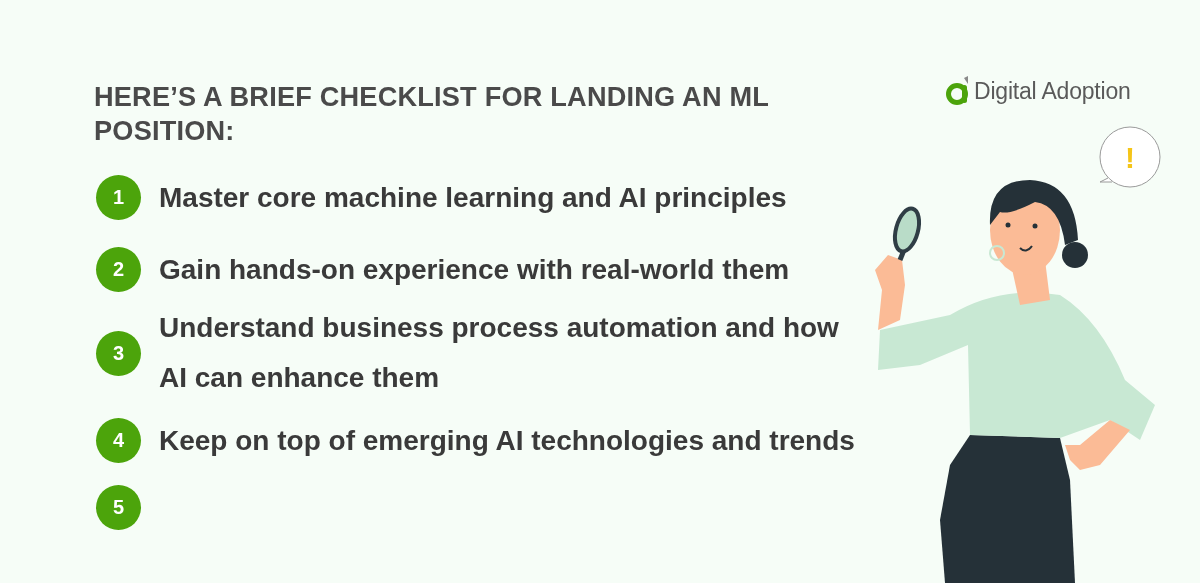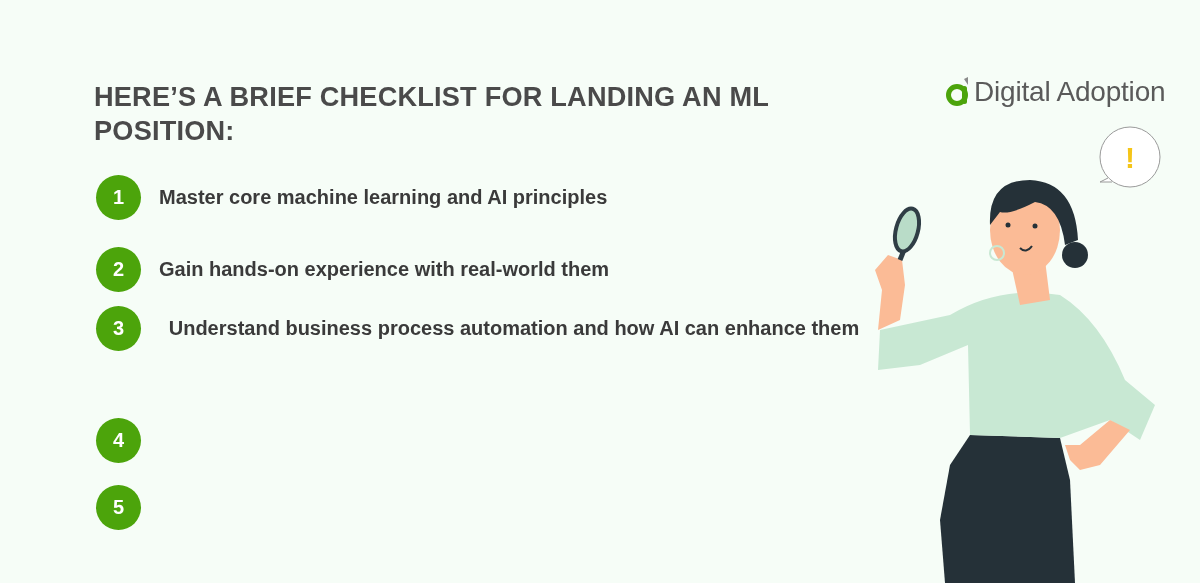--- a/index.html
+++ b/index.html
@@ -12,34 +12,34 @@
   .title {
     position:absolute; left:94px; top:80px; width:740px;
     font-size:28px; font-weight:bold; color:#4a4a4a;
     line-height:34px; letter-spacing:0.2px; margin:0;
     transform:scaleX(0.97); transform-origin:left;
   }
   .logo {
     position:absolute; left:945px; top:76px;
     display:flex; align-items:center;
   }
-  .logo-text { font-size:28px; color:#5a5a5a; margin-left:3px; letter-spacing:-0.2px; }
+  .logo-text { font-size:23px; color:#5a5a5a; margin-left:3px; letter-spacing:-0.2px; }
   .list { position:absolute; left:96px; top:0; }
   .item { position:absolute; left:0; display:flex; align-items:center; }
   .num {
     width:45px; height:45px; border-radius:50%;
     background:#4ca40b; color:#fff; font-weight:bold; font-size:20px;
     display:flex; align-items:center; justify-content:center;
     flex:0 0 45px;
   }
   .txt {
-    margin-left:18px; font-size:20px; font-weight:bold; color:#3a3a3a;
+    margin-left:18px; font-size:28px; font-weight:bold; color:#3a3a3a;
     white-space:nowrap;
   }
-  .txt.multi { white-space:normal; width:710px; line-height:50px;text-align:center; }
+  .txt.multi { white-space:normal; width:710px; line-height:50px; }
   .illus { position:absolute; left:860px; top:120px; }
 </style>
 </head>
 <body>
 
 <h1 class="title">HERE’S A BRIEF CHECKLIST FOR LANDING AN ML POSITION:</h1>
 
 <div class="logo">
   <svg width="26" height="30" viewBox="0 0 26 30">
     <path d="M19 2 L23 0 L23 8 Z" fill="#8a8a8a"></path>
@@ -57,20 +57,21 @@
   <div class="item" style="top:247px;">
     <div class="num">2</div>
     <div class="txt">Gain hands-on experience with real-world them</div>
   </div>
   <div class="item" style="top:303px;">
     <div class="num">3</div>
     <div class="txt multi">Understand business process automation and how AI can enhance them</div>
   </div>
   <div class="item" style="top:418px;">
     <div class="num">4</div>
+    <div class="txt">Keep on top of emerging AI technologies and trends</div>
   </div>
   <div class="item" style="top:485px;">
     <div class="num">5</div>
   </div>
 </div>
 
 <svg class="illus" width="320" height="463" viewBox="0 0 320 463">
 
   <g>
     <circle cx="270" cy="37" r="30" fill="#ffffff" stroke="#9a9a9a" stroke-width="1"></circle>

